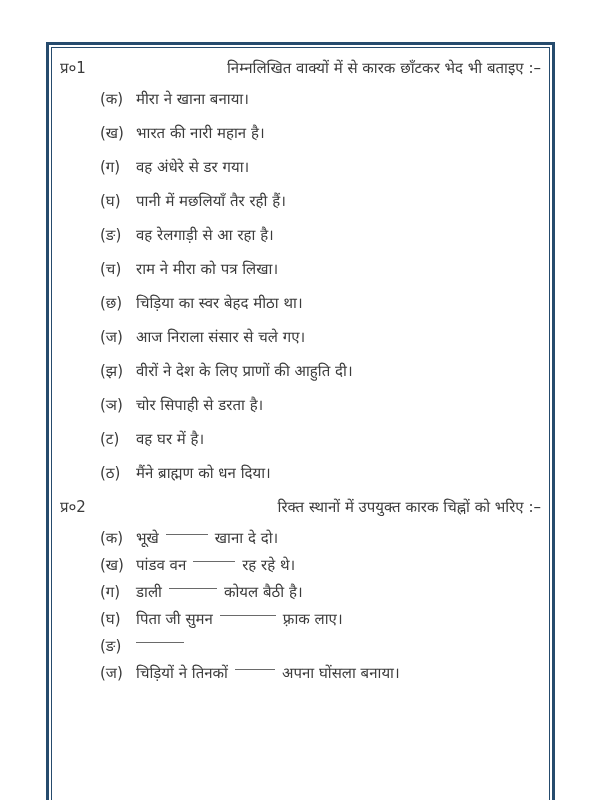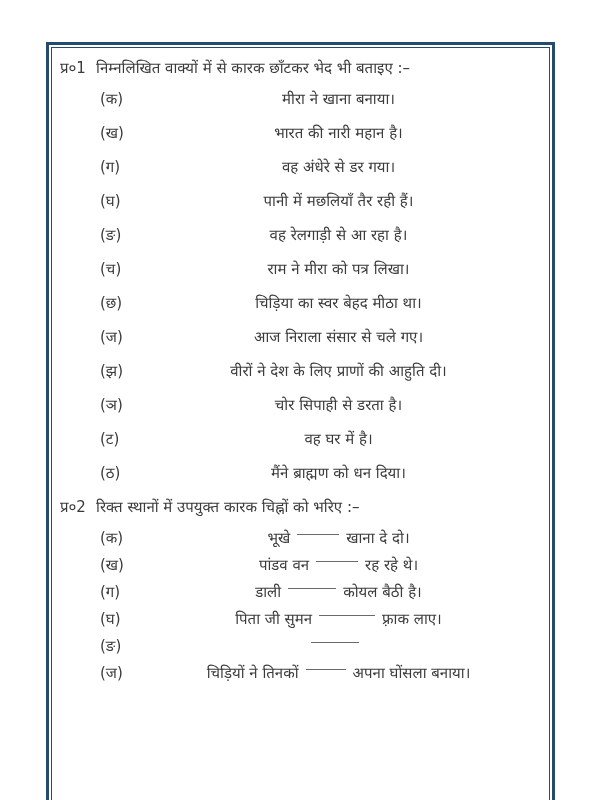--- a/index.html
+++ b/index.html
@@ -27,32 +27,32 @@
   }
   .q-block { width: 100%; }
   .q-head {
     display: flex;
     align-items: flex-start;
     font-size: 15px;
     line-height: 22px;
     margin-bottom: 9px;
   }
   .q-num { flex: 0 0 36px; }
-  .q-title { flex: 1; }
+  .q-title { flex: 1; text-align: right; }
   .item-row {
     display: flex;
     align-items: flex-start;
     font-size: 15px;
     line-height: 22px;
     margin-left: 40px;
   }
   .q1-items .item-row { margin-bottom: 12px; }
   .q2-items .item-row { margin-bottom: 5px; }
   .item-label { flex: 0 0 36px; }
-  .item-text { flex: 1; text-align: center; }
+  .item-text { flex: 1; }
   .blank {
     display: inline-block;
     height: 1px;
     background: #6a6a6a;
     vertical-align: 0.55em;
     margin: 0 7px;
   }
   .q2-block { margin-top: 6px; }
 </style>
 </head>

